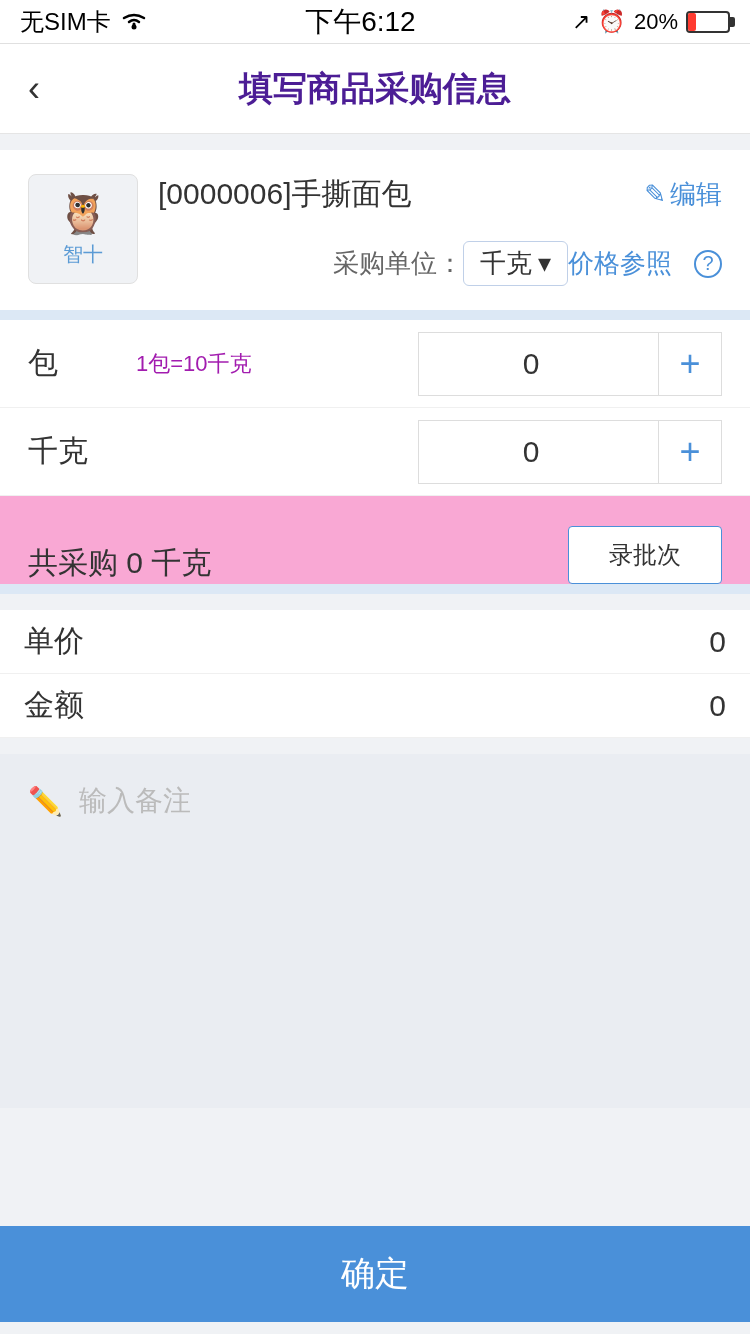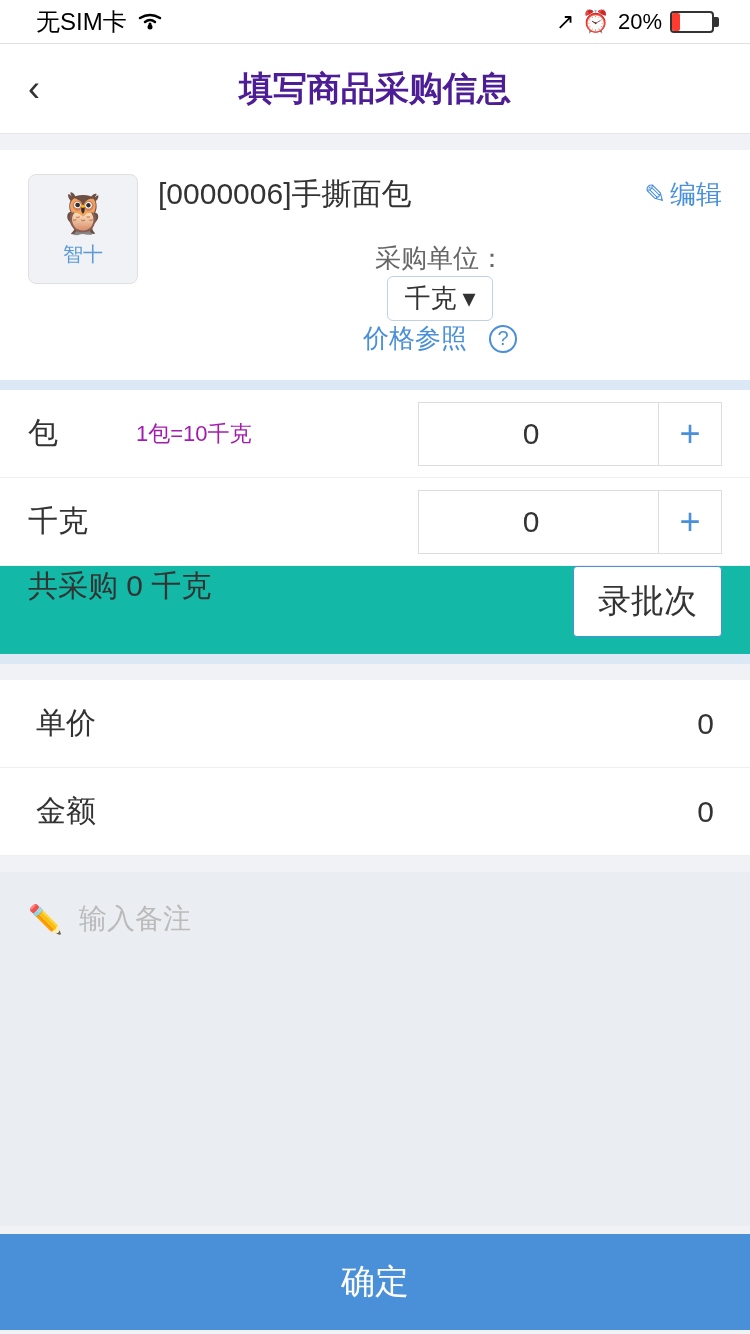--- a/index.html
+++ b/index.html
@@ -14,21 +14,21 @@
     }
 
     
     .status-bar {
       width: 750px;
       height: 44px;
       background: #fff;
       display: flex;
       align-items: center;
       justify-content: space-between;
-      padding: 0 36px;
+      padding: 0 20px;
       font-size: 24px;
       color: #000;
       border-bottom: 1px solid #e0e0e0;
     }
     .status-left { display: flex; align-items: center; gap: 8px; }
     .status-center { font-size: 28px; font-weight: 500; }
     .status-right { display: flex; align-items: center; gap: 8px; }
     .battery {
       width: 44px; height: 22px;
       border: 2px solid #333;
@@ -123,22 +123,21 @@
       font-size: 26px;
       color: #4a90d9;
       display: flex;
       align-items: center;
       gap: 4px;
       cursor: pointer;
     }
     .unit-row {
       display: flex;
       align-items: center;
-      justify-content: flex-start;
-      flex-direction: column;
+      justify-content: flex-end;
     }
     .unit-label {
       font-size: 26px;
       color: #666;
     }
     .unit-select {
       border: 1px solid #c0d0e8;
       border-radius: 6px;
       padding: 4px 16px;
       font-size: 26px;
@@ -223,51 +222,51 @@
       justify-content: center;
       font-size: 36px;
       color: #4a90d9;
       cursor: pointer;
       flex-shrink: 0;
     }
 
     
     .total-row {
       display: flex;
-      align-items: flex-start;
+      align-items: flex-end;
       justify-content: space-between;
       padding: 0 28px;
       height: 88px;
-      background: #14b8a6;
+      background: #f9a8d4;
     }
     .total-text {
       font-size: 30px;
       color: #333;
     }
     .batch-btn {
       border: 1px solid #4a90d9;
       background: #fff;
       color: #333;
-      font-size: 33px;
-      padding: 12px 24px;
+      font-size: 24px;
+      padding: 12px 40px;
       border-radius: 4px;
       cursor: pointer;
     }
 
     
     .price-section {
       background: #fff;
       margin-top: 16px;
     }
     .price-row {
       display: flex;
       align-items: center;
       justify-content: space-between;
-      padding: 0 36px;
-      height: 88px;
+      padding: 0 24px;
+      height: 64px;
       border-bottom: 1px solid #f0f0f0;
     }
     .price-row-label {
       font-size: 30px;
       color: #333;
     }
     .price-row-value {
       font-size: 30px;
       color: #333;
     }
@@ -294,21 +293,21 @@
     
     .content-area {
       background: #eaedf2;
       flex: 1;
       min-height: 260px;
     }
 
     
     .confirm-btn-area {
       position: fixed;
-      bottom: 4px;
+      bottom: 12px;
       left: 0;
       width: 750px;
       height: 96px;
       background: #4a90d9;
       display: flex;
       align-items: center;
       justify-content: center;
       cursor: pointer;
     }
     .confirm-btn-text {
@@ -330,20 +329,21 @@
     <span>无SIM卡</span>
     <span>
       <svg width="30" height="22" viewBox="0 0 30 22">
         <path d="M15 18 Q15 14 15 18Z" stroke="#000" stroke-width="3" fill="none"></path>
         <path d="M10 14 Q15 10 20 14" stroke="#000" stroke-width="2.5" fill="none" stroke-linecap="round"></path>
         <path d="M5 10 Q15 4 25 10" stroke="#000" stroke-width="2.5" fill="none" stroke-linecap="round"></path>
         <circle cx="15" cy="19" r="2.5" fill="#000"></circle>
       </svg>
     </span>
   </div>
+  <div class="status-center">下午6:12</div>
   <div class="status-right">
     <span style="font-size:22px;">↗</span>
     <span style="font-size:22px;">⏰</span>
     <span style="font-size:22px;">20%</span>
     <div class="battery">
       <div class="battery-fill"></div>
     </div>
   </div>
 </div>
 

